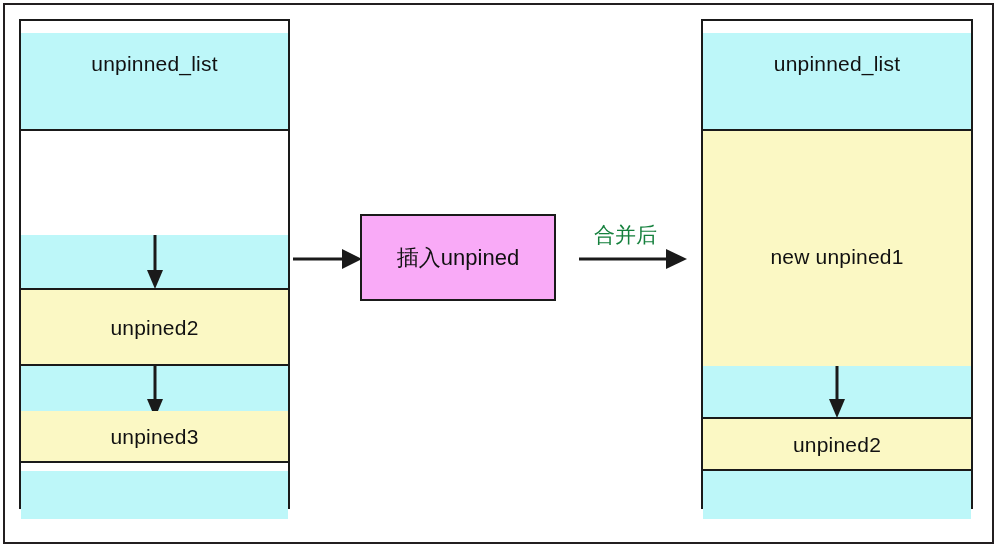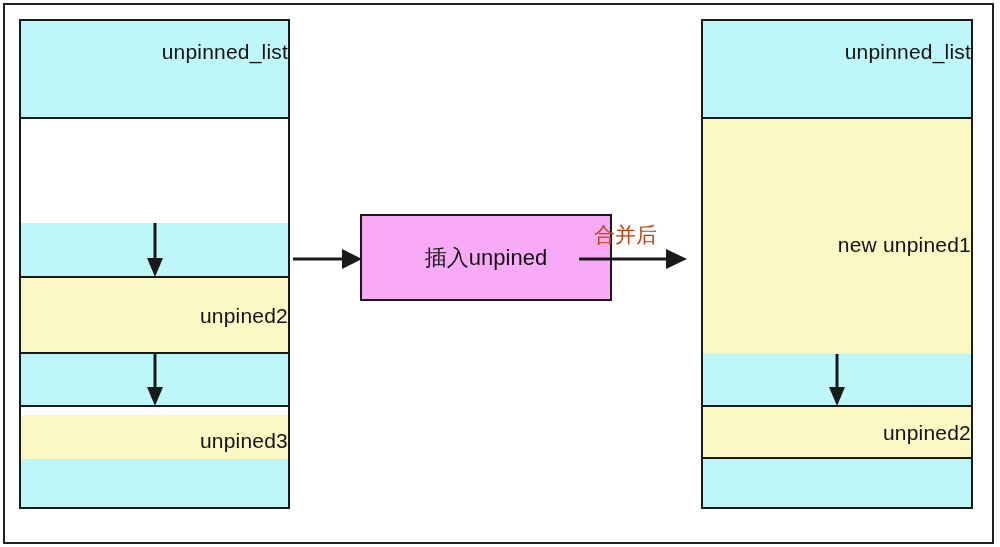--- a/index.html
+++ b/index.html
@@ -36,21 +36,22 @@
     background: #ffffff;
   }
   .row {
     position: absolute;
     left: 0;
     right: 0;
     box-sizing: border-box;
     border-bottom: 2px solid #1a1a1a;
     display: flex;
     align-items: center;
-    justify-content: flex-end;
+    justify-content: center;
+    margin-top: 12px;
   }
   .row:last-child { border-bottom: none; }
   .row.cyan   { background: #bdf7f9; }
   .row.yellow { background: #fbf8c4; }
 
   .row-label {
     font-size: 21px;
     color: #111111;
     letter-spacing: 0.2px;
     line-height: 1;
@@ -89,21 +90,21 @@
   }
 
   
   .arrow-layer {
     position: absolute;
     pointer-events: none;
   }
   #merge-label {
     position: absolute;
     font-size: 21px;
-    color: #c2410c;
+    color: #15803d;
     white-space: nowrap;
     line-height: 1;
   }
 </style>
 </head>
 <body>
 
 <div id="canvas">
 
   <div id="outer-frame"></div>
@@ -120,27 +121,27 @@
       </div>
       <div class="row yellow" style="top: 257px; height: 76px;">
         <span class="row-label">unpined2</span>
       </div>
       <div class="row cyan" style="top: 333px; height: 53px;">
         <svg class="down-arrow" viewBox="0 0 20 53" preserveAspectRatio="none">
           <line x1="10" y1="0" x2="10" y2="37" stroke="#1a1a1a" stroke-width="3"></line>
           <polygon points="2,33 18,33 10,52" fill="#1a1a1a"></polygon>
         </svg>
       </div>
-      <div class="row yellow" style="top: 394px; height: 52px;">
+      <div class="row yellow" style="top: 378px; height: 52px;">
         <span class="row-label">unpined3</span>
       </div>
       <div class="row cyan" style="top: 438px; height: 48px; border-bottom: none;"></div>
     </div>
 
-  <div id="process-box" style="left:360px; top:214px; width:252px; height:87px;">
+  <div id="process-box" style="left:360px; top:214px; width:196px; height:87px;">
     <span id="process-label">插入unpined</span>
   </div>
 
   <svg class="arrow-layer" style="left:292px; top:243px; width:72px; height:32px;" viewBox="0 0 72 32">
     <line x1="1" y1="16" x2="55" y2="16" stroke="#1a1a1a" stroke-width="3"></line>
     <polygon points="50,6 70,16 50,26" fill="#1a1a1a"></polygon>
   </svg>
 
   <svg class="arrow-layer" style="left:579px; top:243px; width:110px; height:32px;" viewBox="0 0 110 32">
     <line x1="0" y1="16" x2="92" y2="16" stroke="#1a1a1a" stroke-width="3"></line>

